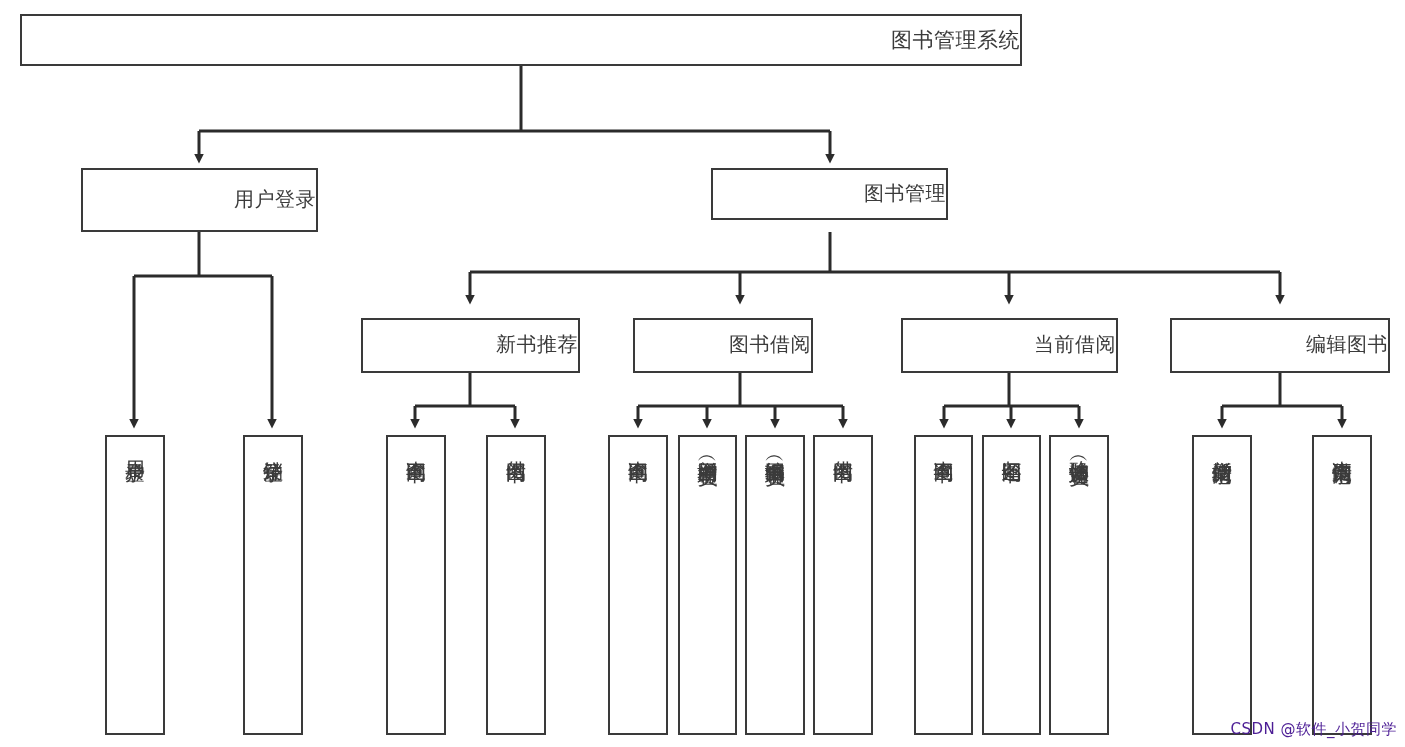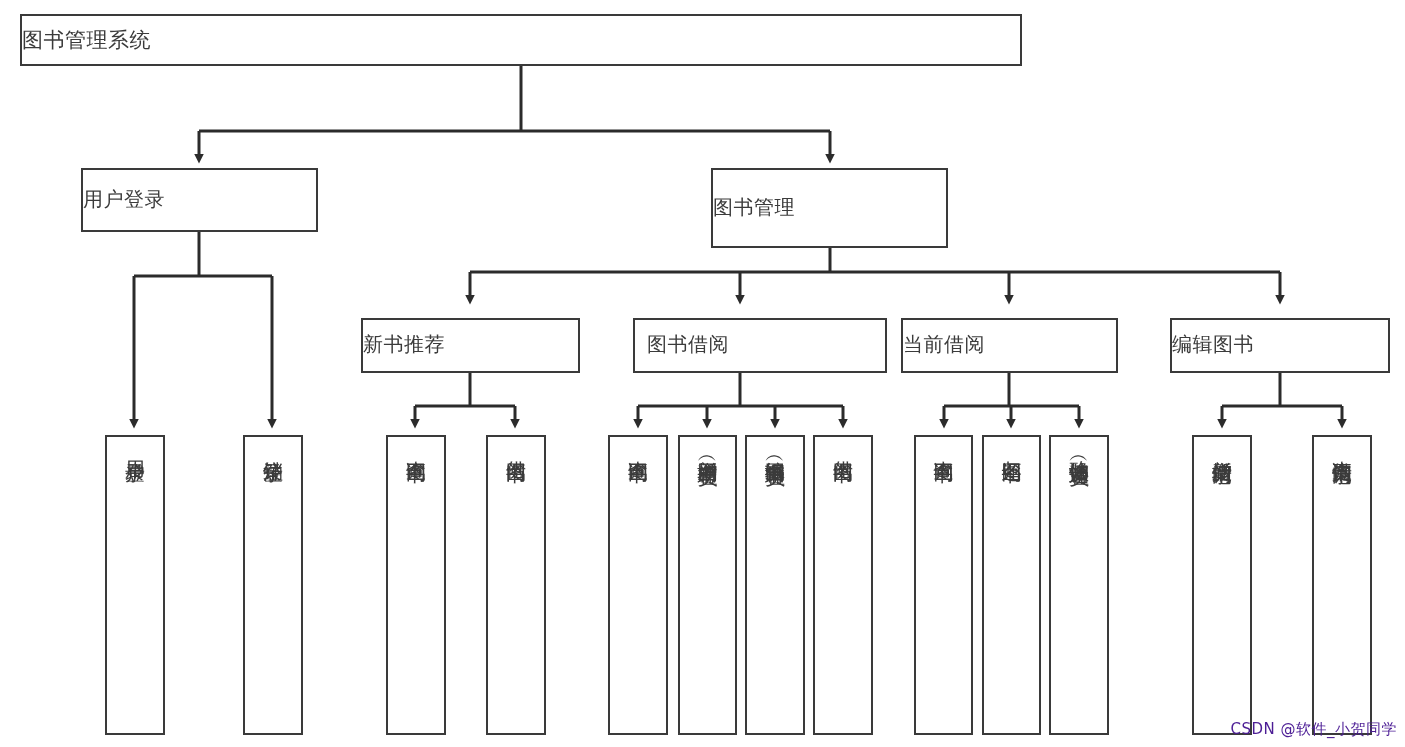--- a/index.html
+++ b/index.html
@@ -2,21 +2,21 @@
 <html><head>
 <meta charset="utf-8">
 <style>
   html,body{margin:0;padding:0;background:#ffffff;}
   body{width:1405px;height:747px;overflow:hidden;
        font-family:"DejaVu Sans","Liberation Sans",sans-serif;}
   #canvas{position:relative;width:1405px;height:747px;background:#fff;}
   svg#wires{position:absolute;left:0;top:0;width:1405px;height:747px;}
   .node{position:absolute;box-sizing:border-box;background:#ffffff;
         border:2px solid #3a3a3a;display:flex;align-items:center;
-        justify-content:flex-start;}
+        justify-content:flex-end;}
   .node .lbl{color:#3b3b3b;line-height:1.18;text-align:center;
              letter-spacing:0.5px;}
   .lvl0 .lbl{font-size:21px;}
   .lvl1 .lbl{font-size:20px;}
   .lvl2 .lbl{font-size:20px;font-family:Liberation Mono, monospace;}
   .leaf{align-items:flex-start;justify-content:center;padding-top:8px;}
   .leaf .lbl{font-size:20px;writing-mode:vertical-rl;text-orientation:upright;
              line-height:1.06;letter-spacing:1px;white-space:pre;}
   .watermark{position:absolute;right:8px;bottom:8px;font-size:15px;
              color:#4c1d95;letter-spacing:0.5px;white-space:nowrap;}
@@ -76,28 +76,28 @@
     </g>
   </svg>
 
   <div class="node lvl0" style="left:20px;top:14px;width:1002px;height:52px;">
     <span class="lbl">图书管理系统</span>
   </div>
 
   <div class="node lvl1" style="left:81px;top:168px;width:237px;height:64px;">
     <span class="lbl">用户登录</span>
   </div>
-  <div class="node lvl1" style="left:711px;top:168px;width:237px;height:80px;">
+  <div class="node lvl1" style="left:711px;top:168px;width:237px;height:52px;">
     <span class="lbl">图书管理</span>
   </div>
 
   <div class="node lvl2" style="left:361px;top:318px;width:219px;height:55px;">
     <span class="lbl">新书推荐</span>
   </div>
-  <div class="node lvl2" style="left:633px;top:318px;width:254px;height:55px;padding-left:12px;">
+  <div class="node lvl2" style="left:633px;top:318px;width:180px;height:55px;padding-left:12px;">
     <span class="lbl">图书借阅</span>
   </div>
   <div class="node lvl2" style="left:901px;top:318px;width:217px;height:55px;">
     <span class="lbl">当前借阅</span>
   </div>
   <div class="node lvl2" style="left:1170px;top:318px;width:220px;height:55px;">
     <span class="lbl">编辑图书</span>
   </div>
 
   <div class="node leaf" style="left:105px;top:435px;width:60px;height:300px;">

